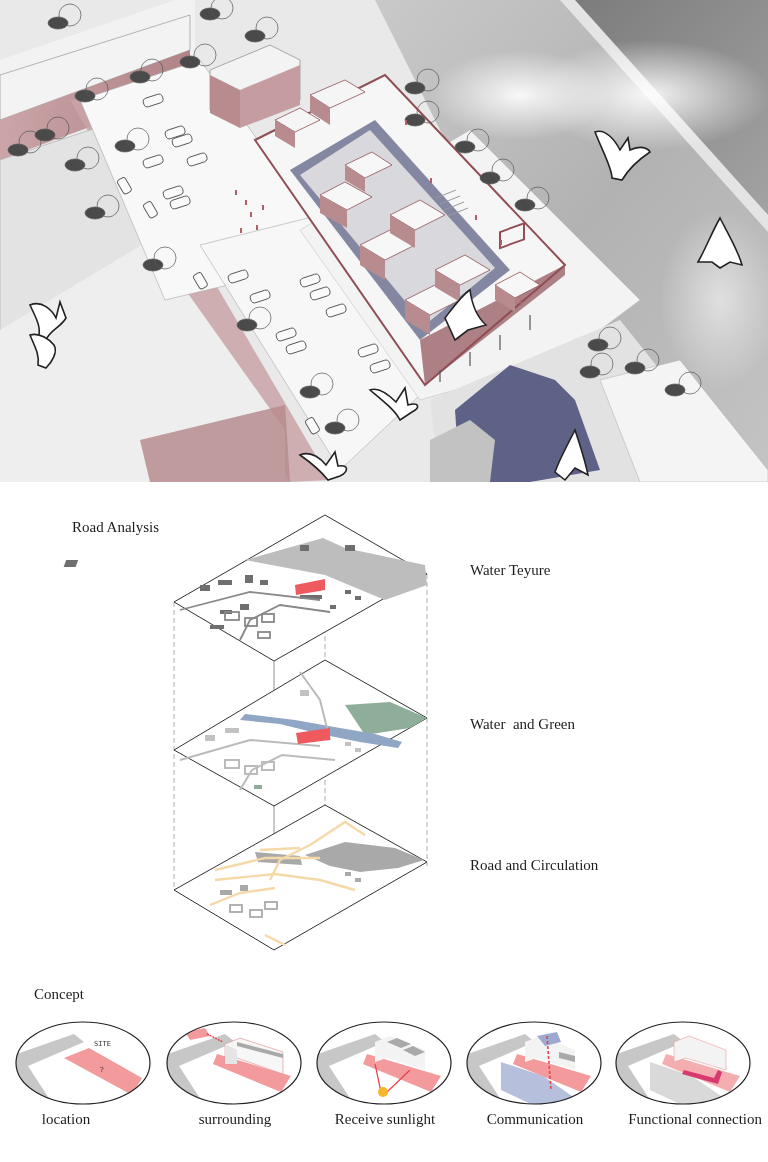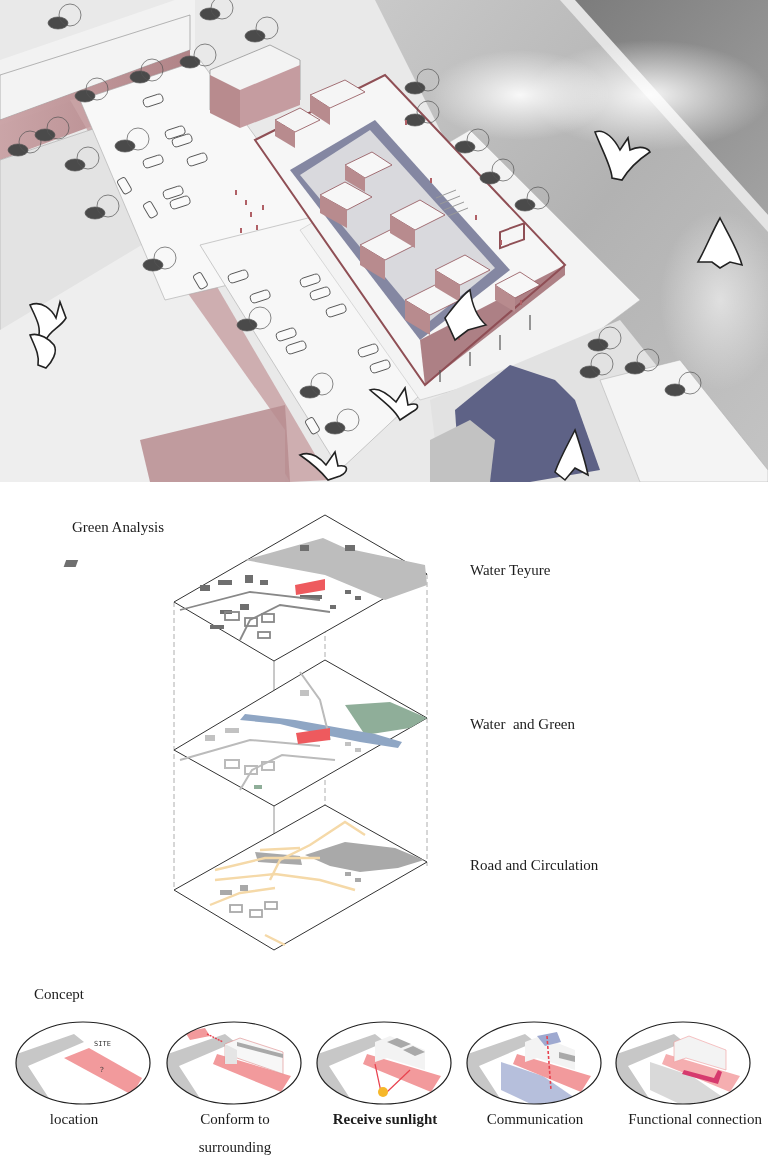--- a/index.html
+++ b/index.html
@@ -257,21 +257,21 @@
     <path d="M30,305 C42,300 52,310 56,318 L60,302 L66,318 C60,328 50,330 46,340 L38,338 C42,328 36,318 30,305 Z"></path>
     <path d="M30,335 C40,332 50,340 54,345 C58,352 52,362 46,368 L38,365 C40,355 34,345 30,335 Z"></path>
     <path d="M370,390 C380,386 392,398 396,402 L405,388 L408,405 C420,402 420,408 412,412 L400,420 C395,410 382,400 370,390 Z"></path>
     <path d="M300,455 C312,450 322,460 326,465 L335,452 L338,466 C350,464 348,472 340,476 L328,480 C320,470 310,462 300,455 Z"></path>
     <path d="M575,430 C580,445 585,460 588,475 L575,468 L565,480 L555,472 C560,458 568,444 575,430 Z"></path>
     <path d="M445,318 C455,305 462,295 470,290 C472,305 478,318 486,325 L468,330 L455,340 Z"></path>
   </g>
 </svg>
 </div>
 
-<div class="section-title" style="left:72px; top:519px;">Green Analysis</div>
+<div class="section-title" style="left:72px; top:519px;">Road Analysis</div>
 
 <div class="stack">
 <svg width="768" height="470" viewBox="0 500 768 470" xmlns="http://www.w3.org/2000/svg">
 
   <g stroke="#999" stroke-width="0.8" stroke-dasharray="5,3" fill="none">
     <line x1="174" y1="602" x2="174" y2="890"></line>
     <line x1="427" y1="574" x2="427" y2="866"></line>
     <line x1="325" y1="532" x2="325" y2="820"></line>
   </g>
   <g stroke="#777" stroke-width="0.8" fill="none">
@@ -374,21 +374,21 @@
     <g clip-path="url(#c1)">
       <rect width="138" height="86" fill="#ffffff"></rect>
       <polygon points="0,35 60,14 70,22 14,46 40,86 22,86 0,52" fill="#c7c7c7"></polygon>
       <polygon points="50,38 75,28 128,58 118,75" fill="#f29a9c"></polygon>
       <text x="80" y="26" font-family="DejaVu Sans Mono, monospace" font-size="7" fill="#333">SITE</text>
       <text x="86" y="52" font-family="DejaVu Serif, serif" font-size="7" fill="#333">?</text>
     </g>
     <ellipse cx="69" cy="43" rx="67" ry="41" fill="none" stroke="#222" stroke-width="1.2"></ellipse>
   </svg>
 </div>
-<div class="concept-cap" style="left:14px; top:1105px; width:120px;">
+<div class="concept-cap" style="left:6px; top:1105px; width:120px;">
   <div>location</div>
 </div>
 
 <div class="concept" style="left:165px;">
   <svg width="138" height="86" viewBox="0 0 138 86">
     <clipPath id="c2">
         <ellipse cx="69" cy="43" rx="67" ry="41"></ellipse>
       </clipPath>
     <g clip-path="url(#c2)">
       <rect width="138" height="86" fill="#ffffff"></rect>
@@ -397,21 +397,20 @@
       <polygon points="52,34 126,56 116,72 48,44" fill="#f29a9c"></polygon>
       <polygon points="60,24 75,18 118,32 118,54 72,38 60,44" fill="#f7f7f7" stroke="#d88" stroke-width="0.6"></polygon>
       <polygon points="60,24 72,30 72,44 60,44" fill="#e5e5e5"></polygon>
       <polygon points="72,22 118,34 118,38 72,26" fill="#a9a9a9"></polygon>
       <line x1="42" y1="14" x2="58" y2="22" stroke="#e8424f" stroke-width="1.4" stroke-dasharray="2,1"></line>
     </g>
     <ellipse cx="69" cy="43" rx="67" ry="41" fill="none" stroke="#222" stroke-width="1.2"></ellipse>
   </svg>
 </div>
 <div class="concept-cap" style="left:160px; top:1105px; width:150px;">
-  <div>Conform to</div>
   <div>surrounding</div>
 </div>
 
 <div class="concept" style="left:315px;">
   <svg width="138" height="86" viewBox="0 0 138 86">
     <clipPath id="c3">
         <ellipse cx="69" cy="43" rx="67" ry="41"></ellipse>
       </clipPath>
     <g clip-path="url(#c3)">
       <rect width="138" height="86" fill="#ffffff"></rect>
@@ -420,21 +419,21 @@
       <polygon points="60,22 75,16 110,30 110,50 72,38 60,42" fill="#f3f3f3"></polygon>
       <polygon points="72,22 82,18 96,24 86,28" fill="#a9a9a9"></polygon>
       <polygon points="88,30 98,26 110,32 100,36" fill="#a9a9a9"></polygon>
       <line x1="66" y1="72" x2="60" y2="44" stroke="#e8424f" stroke-width="1.2"></line>
       <line x1="72" y1="72" x2="95" y2="50" stroke="#e8424f" stroke-width="1.2"></line>
       <circle cx="68" cy="72" r="5" fill="#f6b72a"></circle>
     </g>
     <ellipse cx="69" cy="43" rx="67" ry="41" fill="none" stroke="#222" stroke-width="1.2"></ellipse>
   </svg>
 </div>
-<div class="concept-cap" style="left:305px; top:1105px; width:160px;font-weight:bold;">
+<div class="concept-cap" style="left:305px; top:1105px; width:160px;">
   <div>Receive sunlight</div>
 </div>
 
 <div class="concept" style="left:465px;">
   <svg width="138" height="86" viewBox="0 0 138 86">
     <clipPath id="c4">
         <ellipse cx="69" cy="43" rx="67" ry="41"></ellipse>
       </clipPath>
     <g clip-path="url(#c4)">
       <rect width="138" height="86" fill="#ffffff"></rect>

